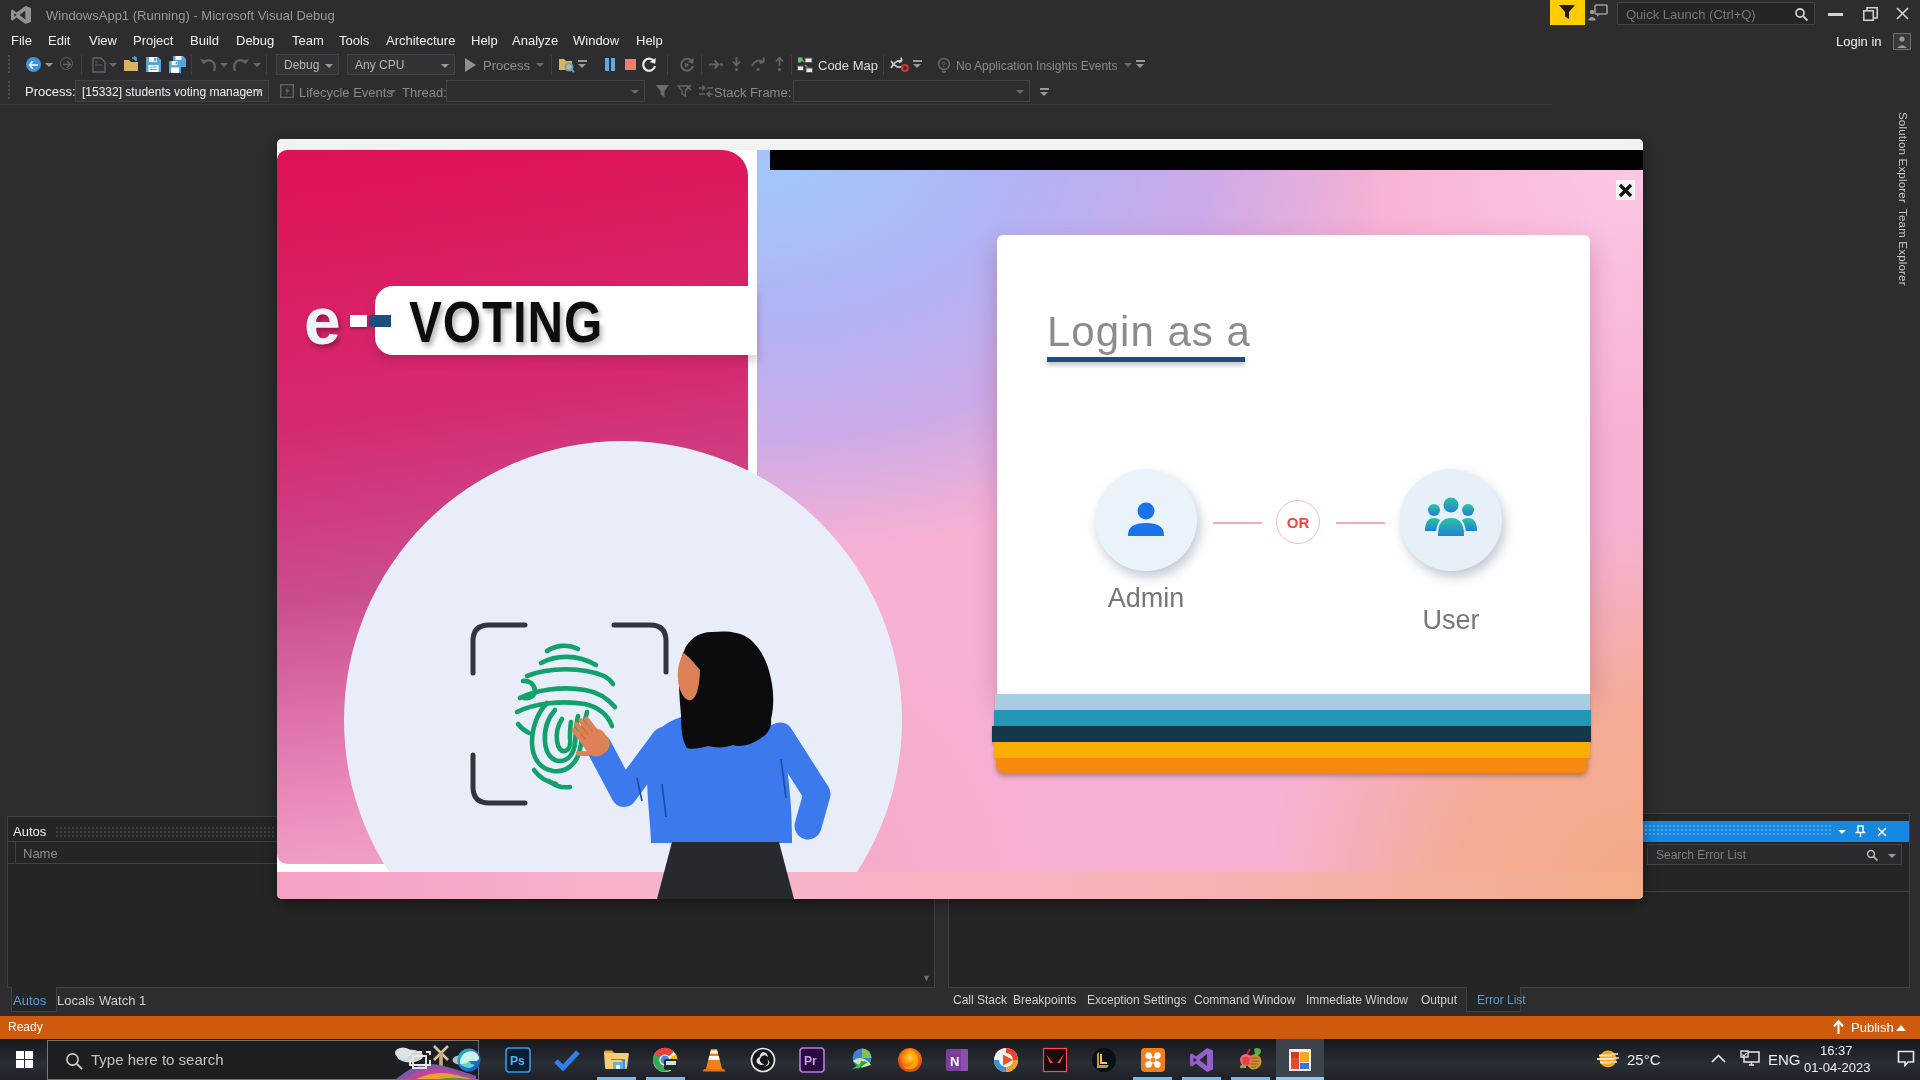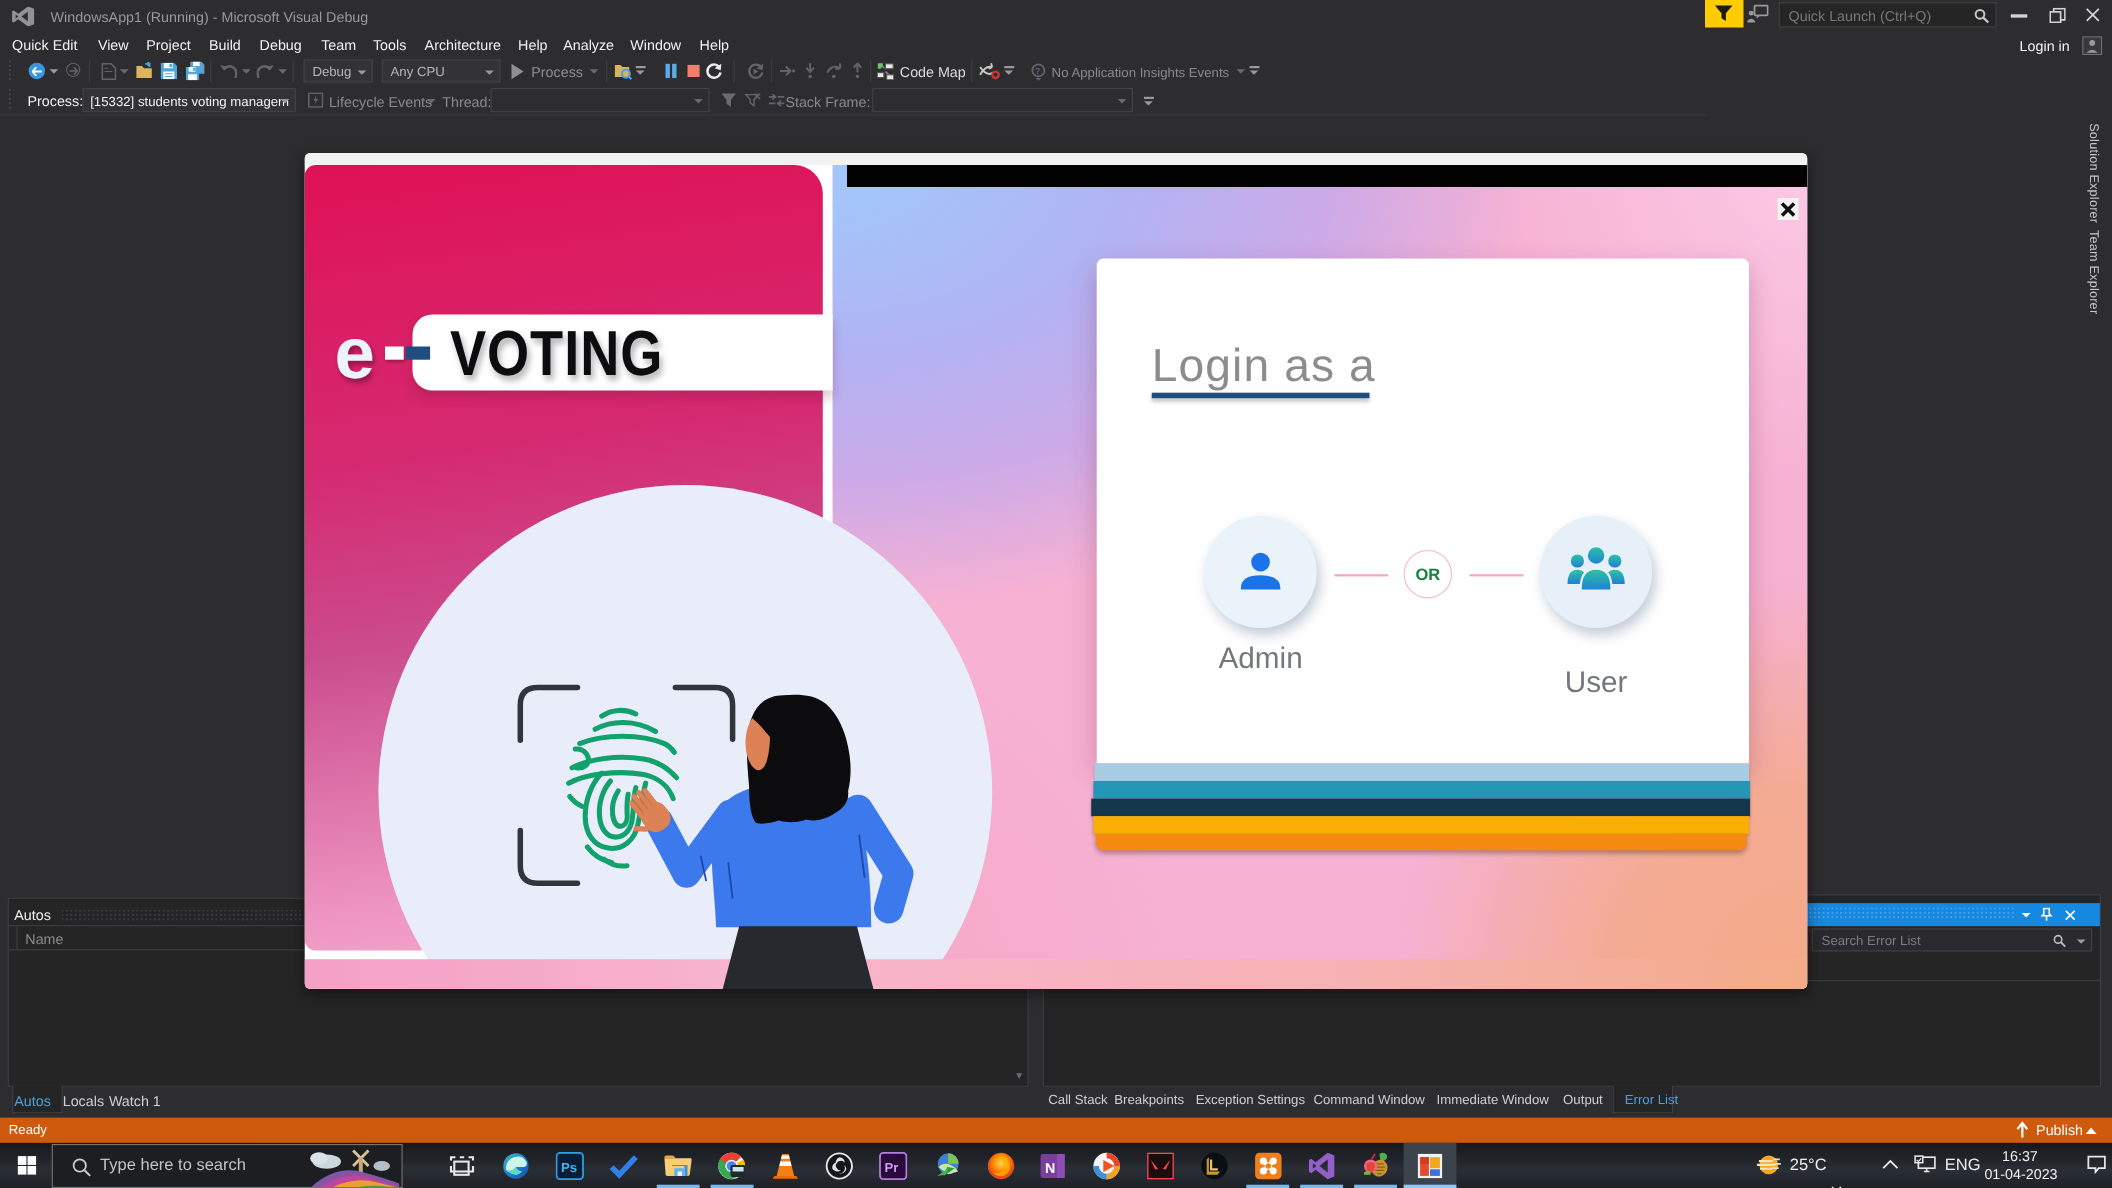--- a/index.html
+++ b/index.html
@@ -70,21 +70,21 @@
       <path d="M1 1 L12 12 M12 1 L1 12" stroke="#d4d4d4" stroke-width="1.6"></path>
     </svg>
 <div class="abs" style="left:1836px;top:34px;color:#f1f1f1;font-size:13px;z-index:5;">Login in</div>
 <div class="abs" style="left:1893px;top:33px;width:18px;height:17px;border:1px solid #6e6e72;background:#39393d;z-index:5;">
   <svg width="16" height="15" viewBox="0 0 16 15">
         <circle cx="8" cy="5" r="2.6" fill="#9a9a9a"></circle>
         <path d="M3 14 Q8 8.5 13 14 Z" fill="#9a9a9a"></path>
       </svg>
 </div>
 <div class="abs" id="menubar">
-  <span class="menu-item" style="left:11px;">Quick</span>
+  <span class="menu-item" style="left:11px;">File</span>
   <span class="menu-item" style="left:48px;">Edit</span>
   <span class="menu-item" style="left:89px;">View</span>
   <span class="menu-item" style="left:133px;">Project</span>
   <span class="menu-item" style="left:190px;">Build</span>
   <span class="menu-item" style="left:236px;">Debug</span>
   <span class="menu-item" style="left:292px;">Team</span>
   <span class="menu-item" style="left:339px;">Tools</span>
   <span class="menu-item" style="left:386px;">Architecture</span>
   <span class="menu-item" style="left:471px;">Help</span>
   <span class="menu-item" style="left:512px;">Analyze</span>
@@ -325,21 +325,21 @@
 </div>
 <div class="abs" id="taskbar">
 
   <svg class="abs" style="left:16px;top:12px" width="17" height="17" viewBox="0 0 17 17">
         <rect x="0" y="0" width="8" height="8" fill="#fff"></rect>
         <rect x="9" y="0" width="8" height="8" fill="#fff"></rect>
         <rect x="0" y="9" width="8" height="8" fill="#fff"></rect>
         <rect x="9" y="9" width="8" height="8" fill="#fff"></rect>
       </svg>
 
-  <div class="abs" style="left:47px;top:1px;width:319px;height:40px;background:#1d1e21;border:1px solid #767676;overflow:hidden;">
+  <div class="abs" style="left:47px;top:1px;width:432px;height:40px;background:#1d1e21;border:1px solid #767676;overflow:hidden;">
     <svg style="position:absolute;left:17px;top:11px" width="18" height="18" viewBox="0 0 18 18">
           <circle cx="7.5" cy="7.5" r="5.6" fill="none" stroke="#cfcfcf" stroke-width="1.6"></circle>
           <path d="M11.8 11.8 L17 17" stroke="#cfcfcf" stroke-width="1.8"></path>
         </svg>
     <span style="position:absolute;left:43px;top:10px;color:#c3c3c3;font-size:15px;">Type here to search</span>
 
     <svg style="position:absolute;right:2px;top:2px" width="100" height="38" viewBox="0 0 100 38">
       <ellipse cx="34" cy="13" rx="13" ry="6.5" fill="#ccd6dd"></ellipse>
           <ellipse cx="27" cy="10" rx="8" ry="5.5" fill="#dce3e8"></ellipse>
       <ellipse cx="84" cy="17" rx="7.5" ry="4.5" fill="#b3bfc7"></ellipse>
@@ -620,21 +620,21 @@
   <div class="abs" style="left:818px;top:330px;width:102px;height:102px;border-radius:50%;background:#ebf3fa;box-shadow:3px 6px 12px rgba(100,120,150,.4);"></div>
   <svg class="abs" style="left:846px;top:356px" width="46" height="46" viewBox="0 0 46 46">
         <circle cx="23" cy="16" r="8.5" fill="#1a73e8"></circle>
         <path d="M5 40 Q5 28 23 28 Q41 28 41 40 L41 41 L5 41 Z" fill="#1a73e8"></path>
       </svg>
   <div class="abs" style="left:818px;top:444px;width:102px;text-align:center;color:#74777c;font-size:27px;">Admin</div>
 
   <div class="abs" style="left:936px;top:383px;width:49px;height:1.6px;background:#f3a8bc;"></div>
   <div class="abs" style="left:1059px;top:383px;width:49px;height:1.6px;background:#f3a8bc;"></div>
   <div class="abs" style="left:999px;top:361px;width:44px;height:44px;border-radius:50%;background:#fff;border:1.6px solid #f5b8c4;"></div>
-  <div class="abs" style="left:999px;top:375px;width:44px;text-align:center;color:#15803d;font-size:15px;font-weight:bold;">OR</div>
+  <div class="abs" style="left:999px;top:375px;width:44px;text-align:center;color:#ef4444;font-size:15px;font-weight:bold;">OR</div>
 
   <div class="abs" style="left:1123px;top:330px;width:102px;height:102px;border-radius:50%;background:#e7f0f8;box-shadow:3px 6px 12px rgba(100,120,150,.4);"></div>
   <svg class="abs" style="left:1147px;top:354px" width="54" height="50" viewBox="0 0 54 50">
     <defs>
           <linearGradient id="usr" x1="0" y1="0" x2="0" y2="1">
             <stop offset="0" stop-color="#2cc59f"></stop>
             <stop offset="1" stop-color="#1e7fd8"></stop>
           </linearGradient>
         </defs>
     <circle cx="10" cy="17" r="6" fill="url(#usr)"></circle>

